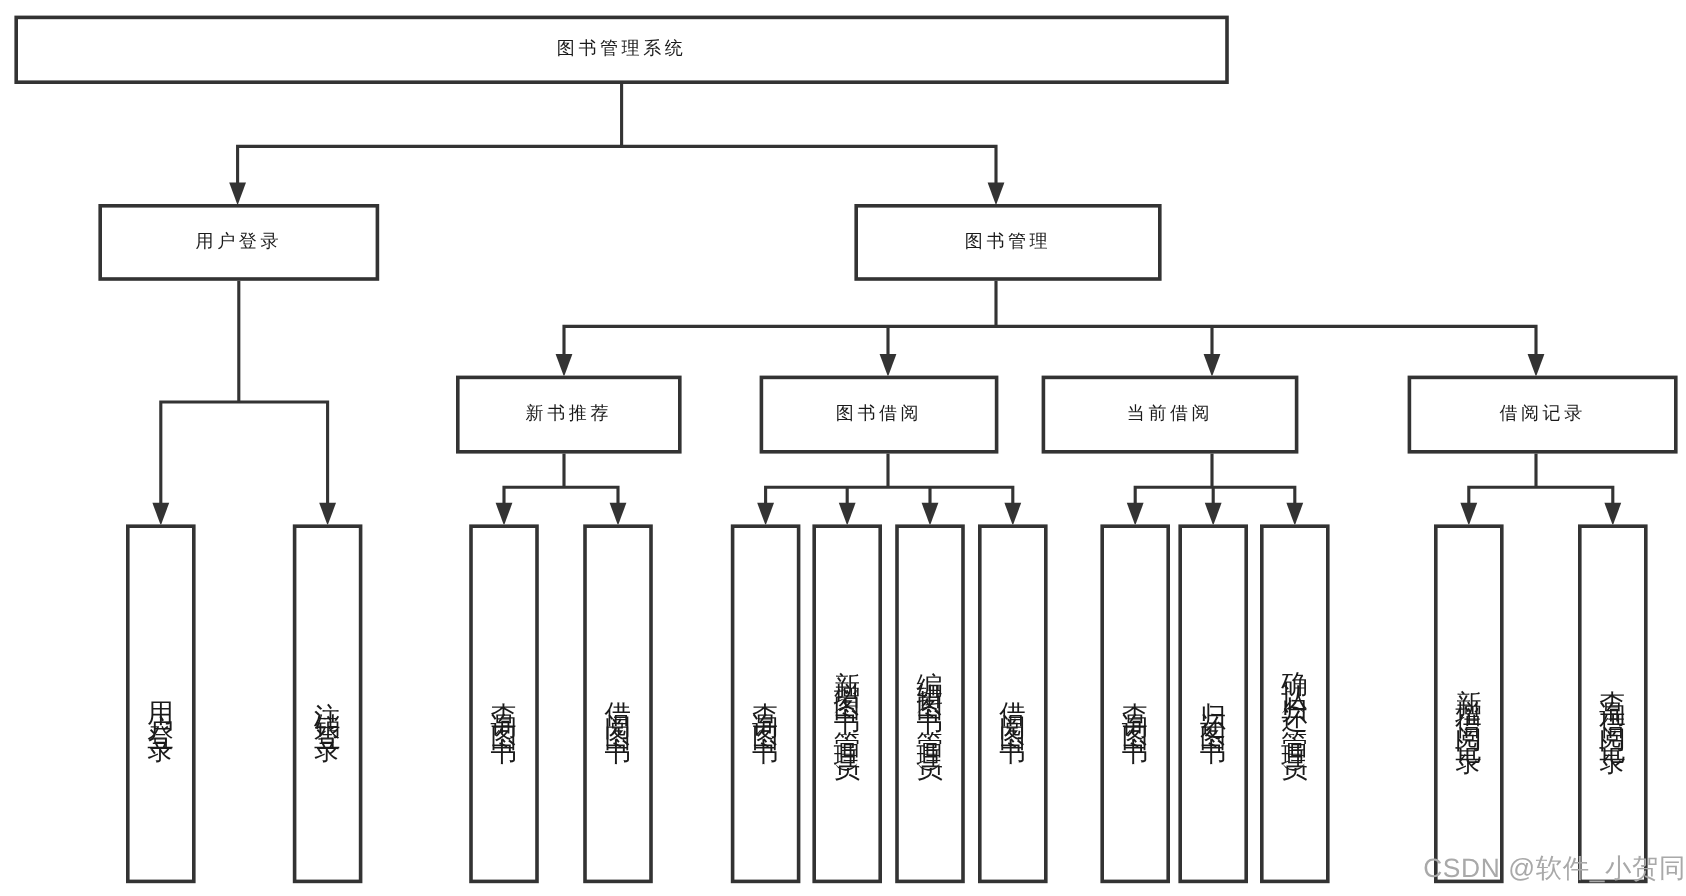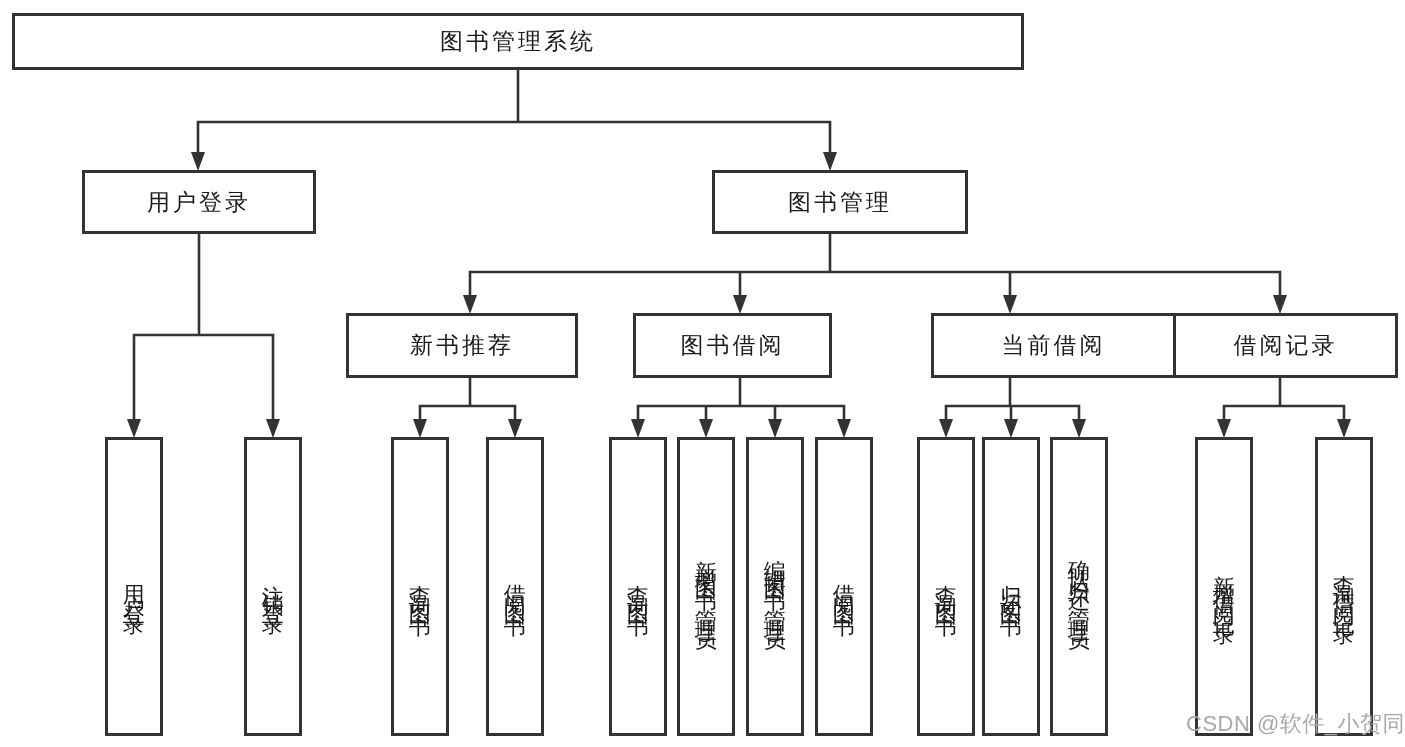--- a/index.html
+++ b/index.html
@@ -7,21 +7,21 @@
     width:1405px;height:747px;position:relative;background:#ffffff;
     font-family:"Liberation Sans",sans-serif;overflow:hidden;
   }
   .connectors{position:absolute;left:0;top:0;z-index:0;}
   .node{
     position:absolute;box-sizing:border-box;background:#ffffff;
     border:3px solid #333333;color:#1a1a1a;z-index:1;
     display:flex;align-items:center;justify-content:center;
     text-align:center;line-height:1.25;
   }
-  .h{font-size:23px;letter-spacing:3px;}
+  .h{font-size:15px;letter-spacing:3px;}
   .v{
     writing-mode:vertical-lr;text-orientation:mixed;
     font-size:22px;letter-spacing:10px;
   }
   .watermark{
     position:absolute;left:1186px;top:709px;z-index:5;
     font-size:22px;color:#a9a9a9;letter-spacing:0.5px;white-space:nowrap;
   }
 </style>
 </head>
@@ -58,23 +58,23 @@
     <polygon points="1217,419 1231,419 1224,438"></polygon>
     <polygon points="1337,419 1351,419 1344,438"></polygon>
   </g>
 </svg>
 
 <div class="node h" style="left:12px;top:13px;width:1012px;height:57px">图书管理系统</div>
 
 <div class="node h" style="left:82px;top:170px;width:234px;height:64px">用户登录</div>
 <div class="node h" style="left:712px;top:170px;width:256px;height:64px">图书管理</div>
 
-<div class="node h" style="left:346px;top:313px;width:232px;height:65px">新书推荐</div>
+<div class="node h" style="left:380px;top:313px;width:188px;height:65px">新书推荐</div>
 <div class="node h" style="left:633px;top:313px;width:199px;height:65px">图书借阅</div>
-<div class="node h" style="left:931px;top:313px;width:245px;height:65px">当前借阅</div>
+<div class="node h" style="left:868px;top:313px;width:214px;height:65px">当前借阅</div>
 <div class="node h" style="left:1173px;top:313px;width:225px;height:65px">借阅记录</div>
 
 <div class="node v" style="left:105px;top:437px;width:58px;height:299px">用户登录</div>
 <div class="node v" style="left:244px;top:437px;width:58px;height:299px">注销登录</div>
 
 <div class="node v" style="left:391px;top:437px;width:58px;height:299px">查询图书</div>
 <div class="node v" style="left:486px;top:437px;width:58px;height:299px">借阅图书</div>
 
 <div class="node v" style="left:609px;top:437px;width:58px;height:299px">查询图书</div>
 <div class="node v" style="left:677px;top:437px;width:58px;height:299px">新增图书（管理员）</div>

